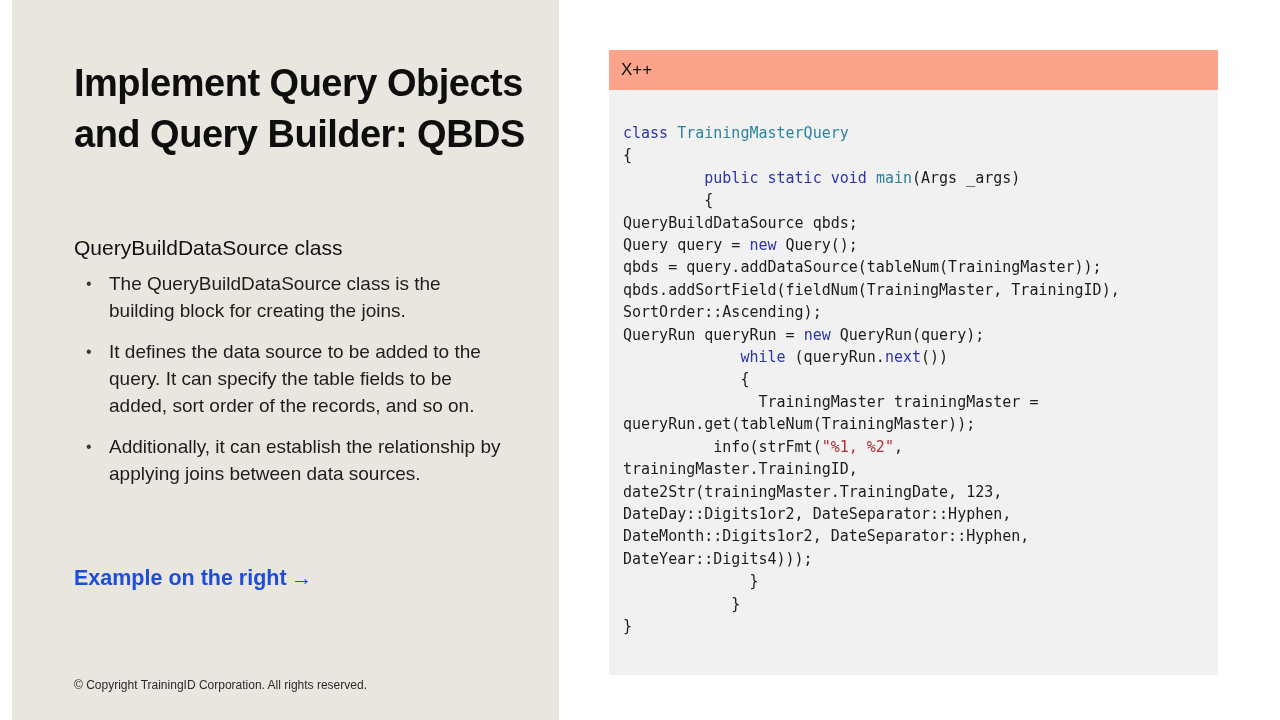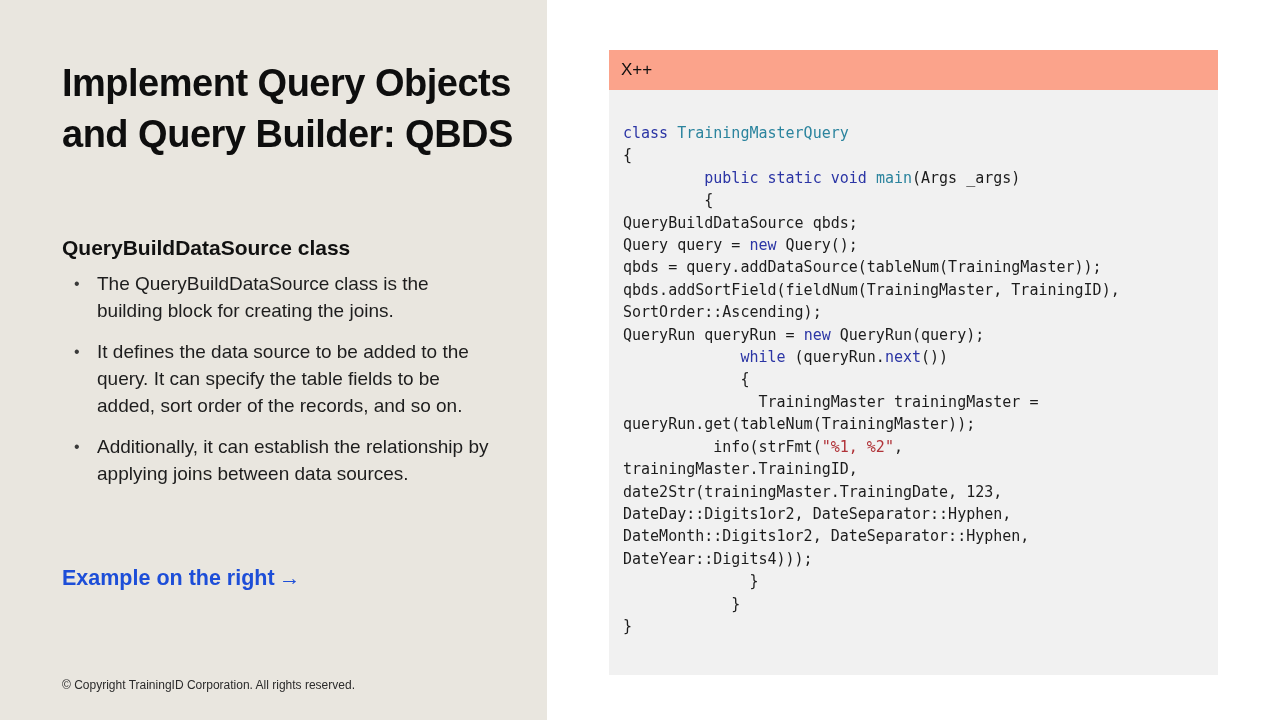--- a/index.html
+++ b/index.html
@@ -1,31 +1,31 @@
 <!DOCTYPE html>
 <html><head>
 <meta charset="utf-8">
 <style>
   html,body{margin:0;padding:0;}
   body{
     width:1280px;height:720px;overflow:hidden;background:#ffffff;
     font-family:"Liberation Sans", sans-serif;position:relative;
   }
   .left-panel{
-    position:absolute;left:0;top:0;width:547px;height:720px;
+    position:absolute;left:12px;top:0;width:547px;height:720px;
     background:#E9E6DF;
   }
   .slide-title{
     position:absolute;left:62px;top:58px;width:465px;margin:0;
     font-size:38px;line-height:51px;font-weight:bold;color:#0e0e0e;
     letter-spacing:-0.5px;
   }
   .section-heading{
     position:absolute;left:62px;top:235px;width:440px;margin:0;
-    font-size:21px;line-height:26px;font-weight:bold;color:#111111;
+    font-size:21px;line-height:26px;font-weight:normal;color:#111111;
   }
   .bullet-list{
     position:absolute;left:62px;top:270px;width:420px;margin:0;padding:0;
     list-style:none;
   }
   .bullet-list li{
     position:relative;padding-left:35px;margin-bottom:14px;
     font-size:19px;line-height:27px;color:#1d1d1d;width:402px;
   }
   .bullet-list .dot{

